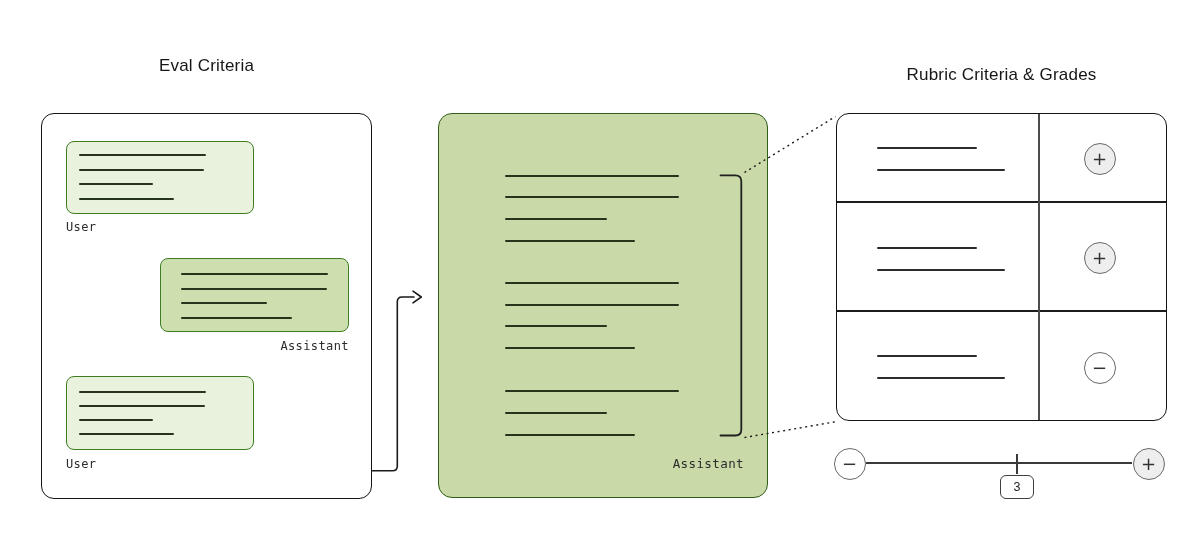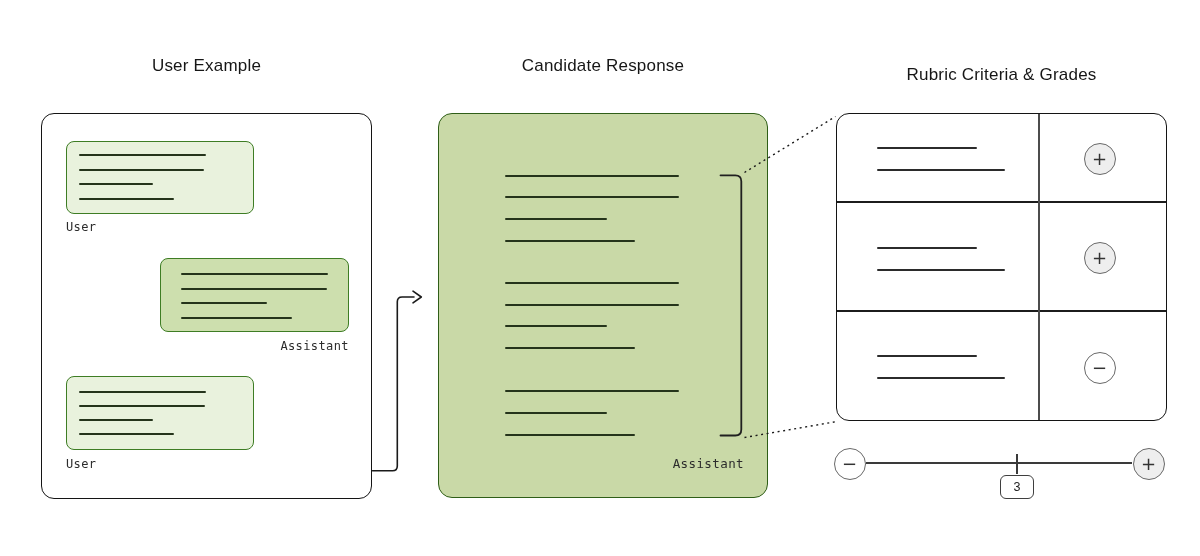--- a/index.html
+++ b/index.html
@@ -140,22 +140,21 @@
   svg.overlay {
     position: absolute;
     inset: 0;
     pointer-events: none;
   }
 </style>
 </head>
 <body>
 
 <div class="layer">
-  <h2 class="col-title" style="left:41px; width:331px;">User Example</h2>
-  <h2 class="col-title" style="left:438px; width:330px;">Candidate Response</h2>
+  <h2 class="col-title" style="left:41px; width:331px;">Eval Criteria</h2>
   <h2 class="col-title" style="left:836px; width:331px;margin-top:9px;">Rubric Criteria &amp; Grades</h2>
 </div>
 
 <div class="layer">
   <div class="panel" style="left:41px; top:113px; width:331px; height:386px;"></div>
 
   <div class="bubble light" style="left:66px; top:141px; width:188px; height:73px;"></div>
   <div class="tline" style="left:79px; top:154px; width:127px;"></div>
   <div class="tline" style="left:79px; top:168.5px; width:125px;"></div>
   <div class="tline" style="left:79px; top:183px; width:74px;"></div>

